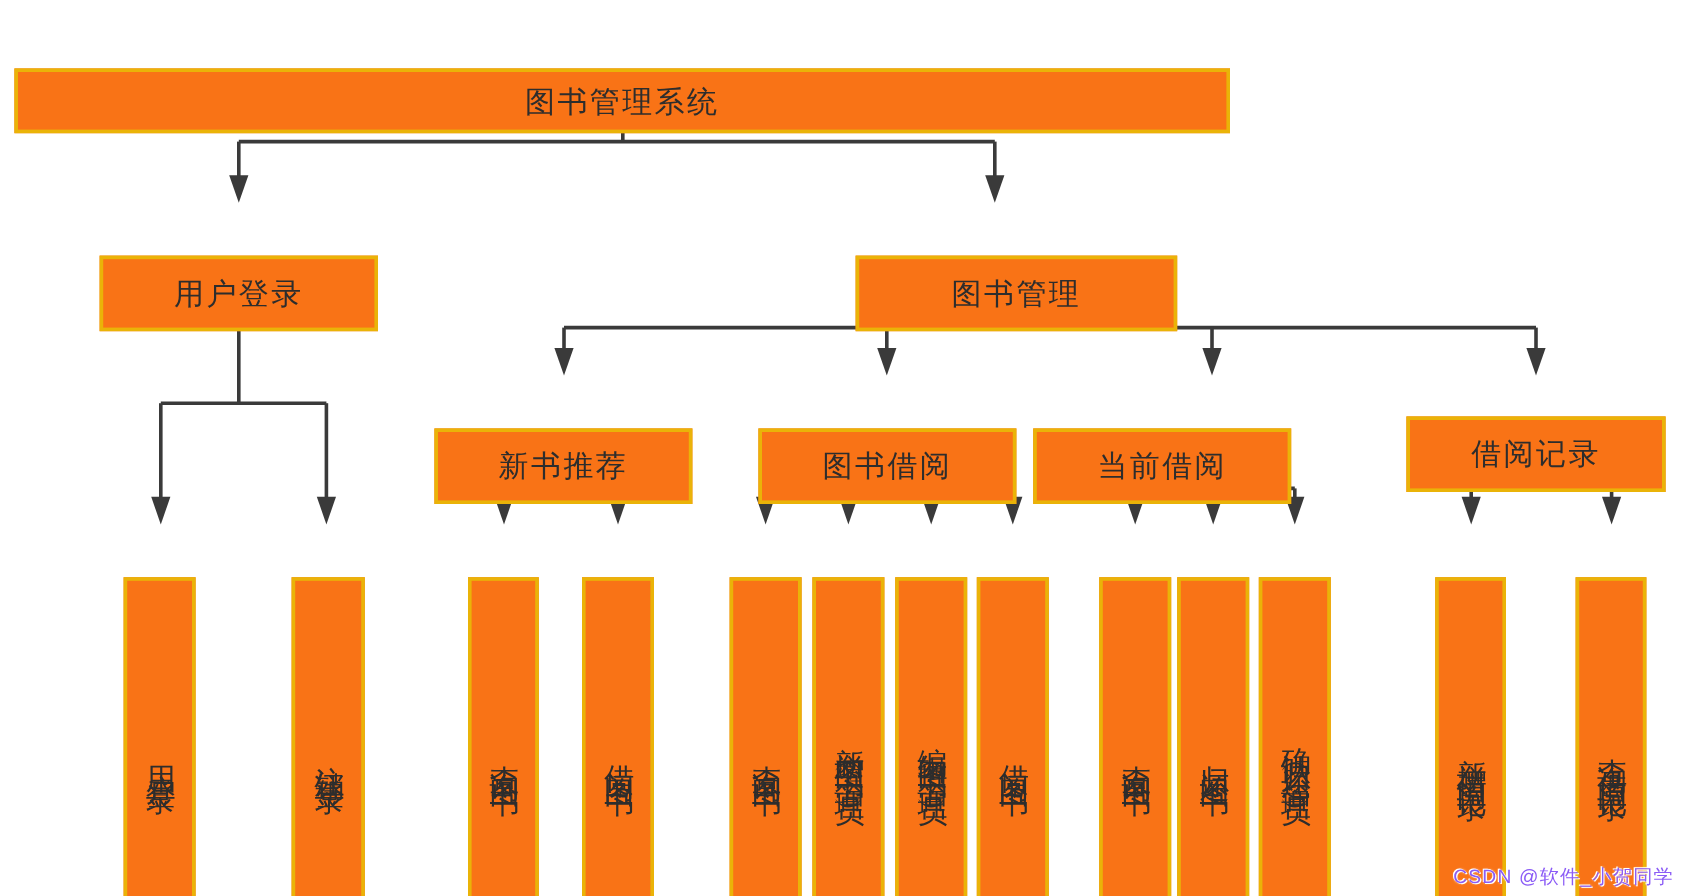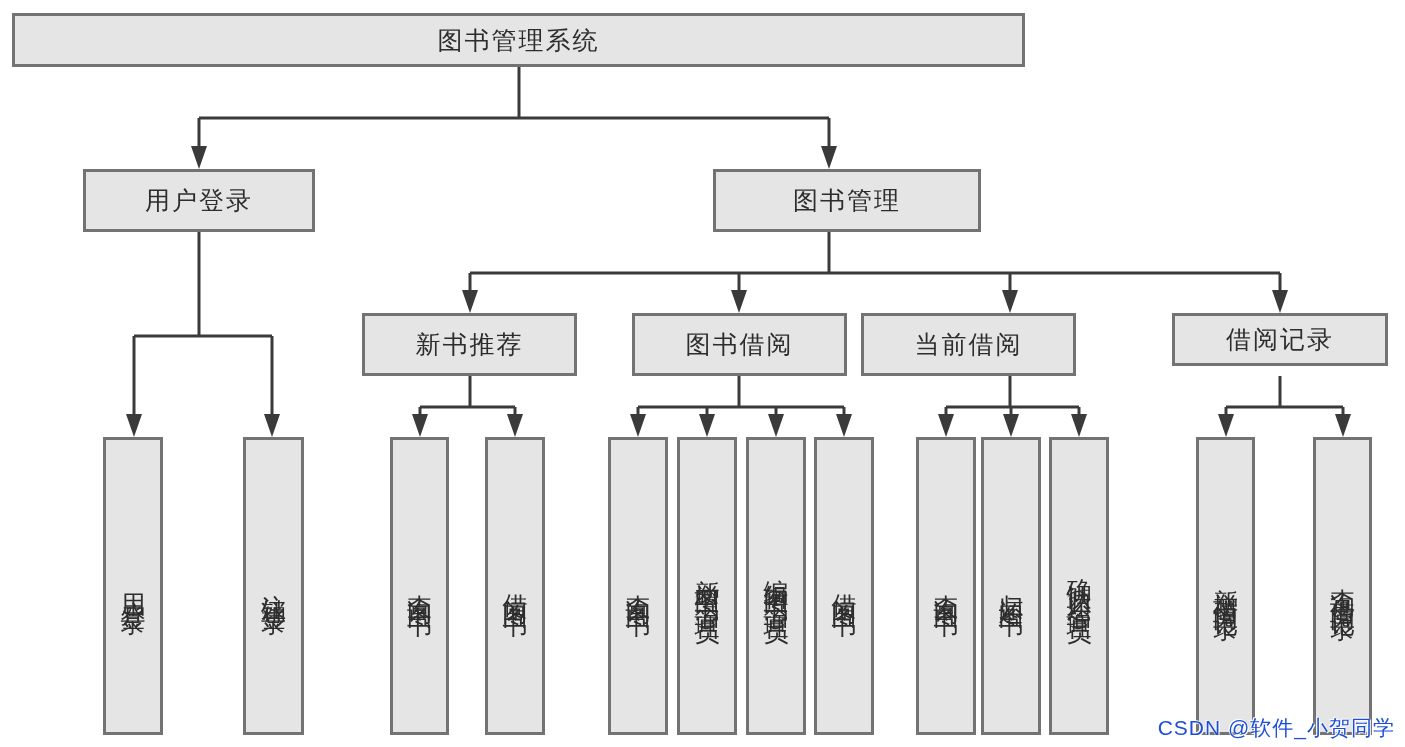--- a/index.html
+++ b/index.html
@@ -7,46 +7,47 @@
     position:relative;
     width:1405px;height:747px;
     background:#ffffff;
     font-family:"Liberation Sans","DejaVu Sans",sans-serif;
     overflow:hidden;
   }
   #wires{position:absolute;left:0;top:0;width:1405px;height:747px;pointer-events:none;}
   .node{
     position:absolute;
     box-sizing:border-box;
-    border:3px solid #737373;
-    background:#e5e5e5;
+    border:3px solid #eab308;
+    background:#f97316;
     display:flex;align-items:center;justify-content:center;
     color:#2d2d2d;
+    margin-top:44px;
   }
   .hnode span{
     font-size:25px;
     letter-spacing:2px;
     white-space:nowrap;
     color:#2d2d2d;
   }
   .leaf{top:437px;height:298px;}
   .leaf span{
     writing-mode:vertical-rl;
     text-orientation:mixed;
     font-size:25px;
     letter-spacing:6px;
     line-height:1;
     color:#2d2d2d;
   }
   #watermark{
     position:absolute;
     right:10px;bottom:5px;
-    font-size:21px;
+    font-size:16px;
     letter-spacing:1px;
-    color:#1d4ed8;
+    color:#8b5cf6;
     text-shadow:0 0 2px #ffffff,1px 1px 0 #ffffff,-1px -1px 0 #ffffff;
     z-index:5;
     white-space:nowrap;
   }
 </style>
 </head>
 <body>
 
 <div id="stage">
 
@@ -132,21 +133,21 @@
 
   <div class="node hnode" style="left:362px;top:313px;width:215px;height:63px">
     <span>新书推荐</span>
   </div>
   <div class="node hnode" style="left:632px;top:313px;width:215px;height:63px">
     <span>图书借阅</span>
   </div>
   <div class="node hnode" style="left:861px;top:313px;width:215px;height:63px">
     <span>当前借阅</span>
   </div>
-  <div class="node hnode" style="left:1172px;top:313px;width:216px;height:53px">
+  <div class="node hnode" style="left:1172px;top:303px;width:216px;height:63px">
     <span>借阅记录</span>
   </div>
 
   <div class="node leaf" style="left:103px;width:60px">
     <span>用户登录</span>
   </div>
   <div class="node leaf" style="left:243px;width:61px">
     <span>注销登录</span>
   </div>
 

